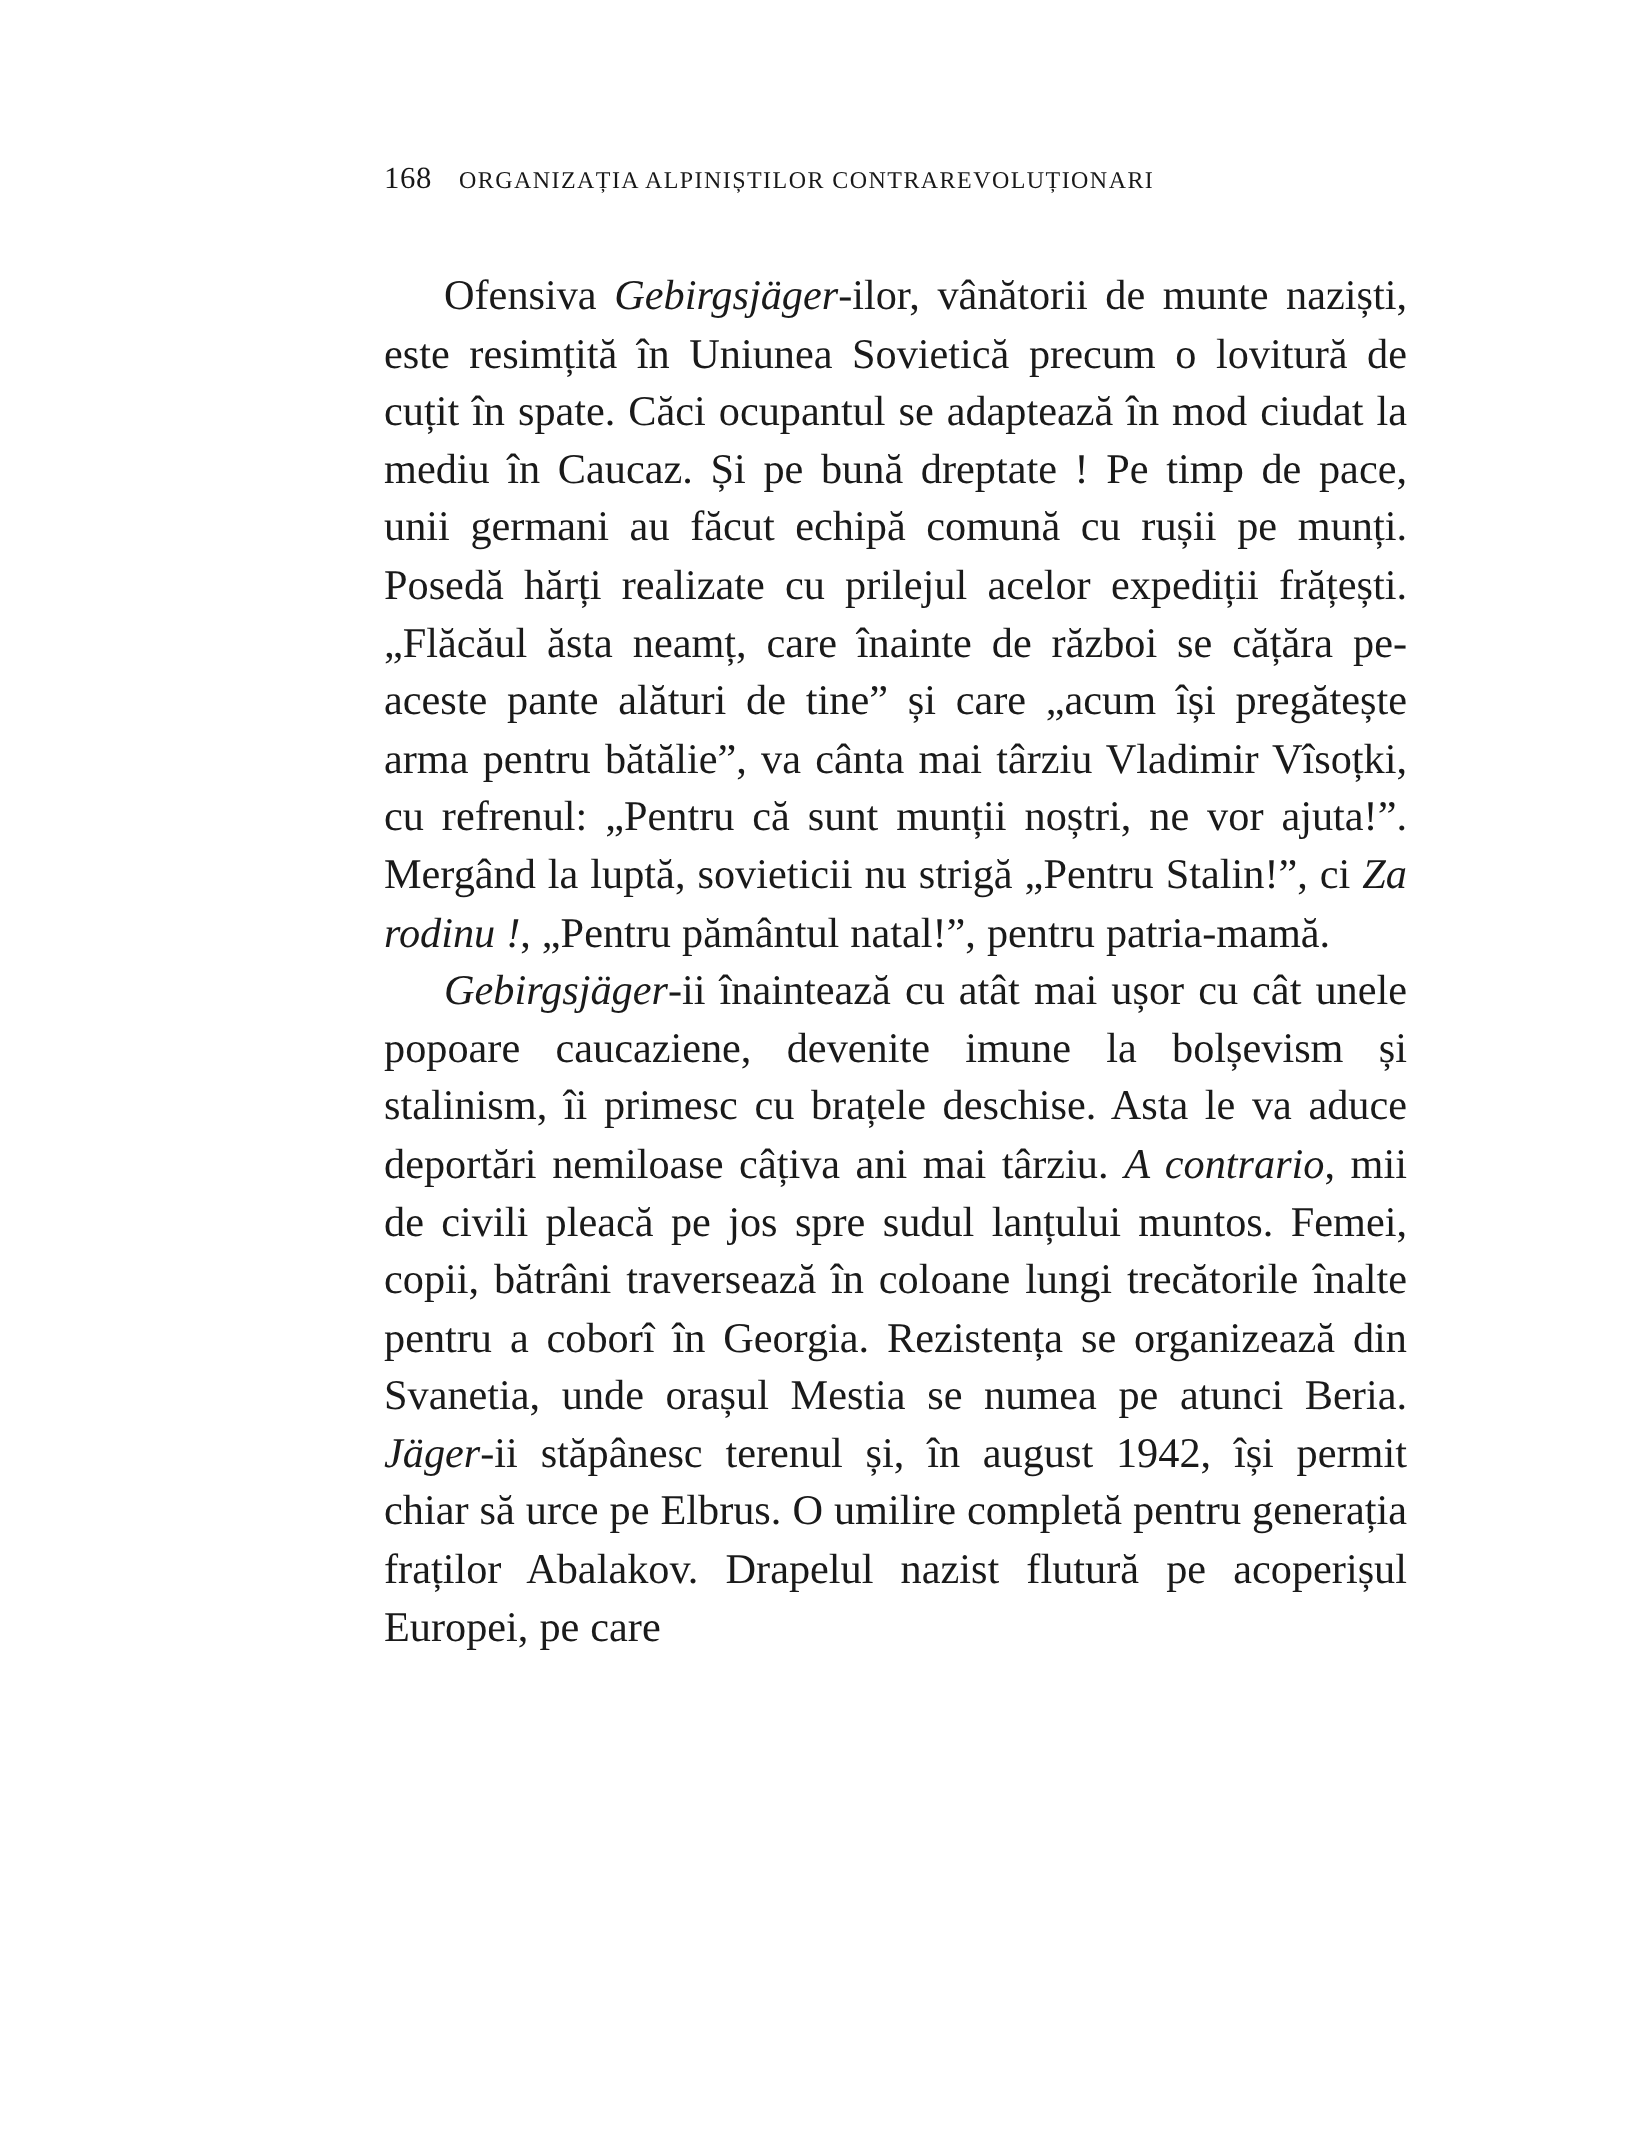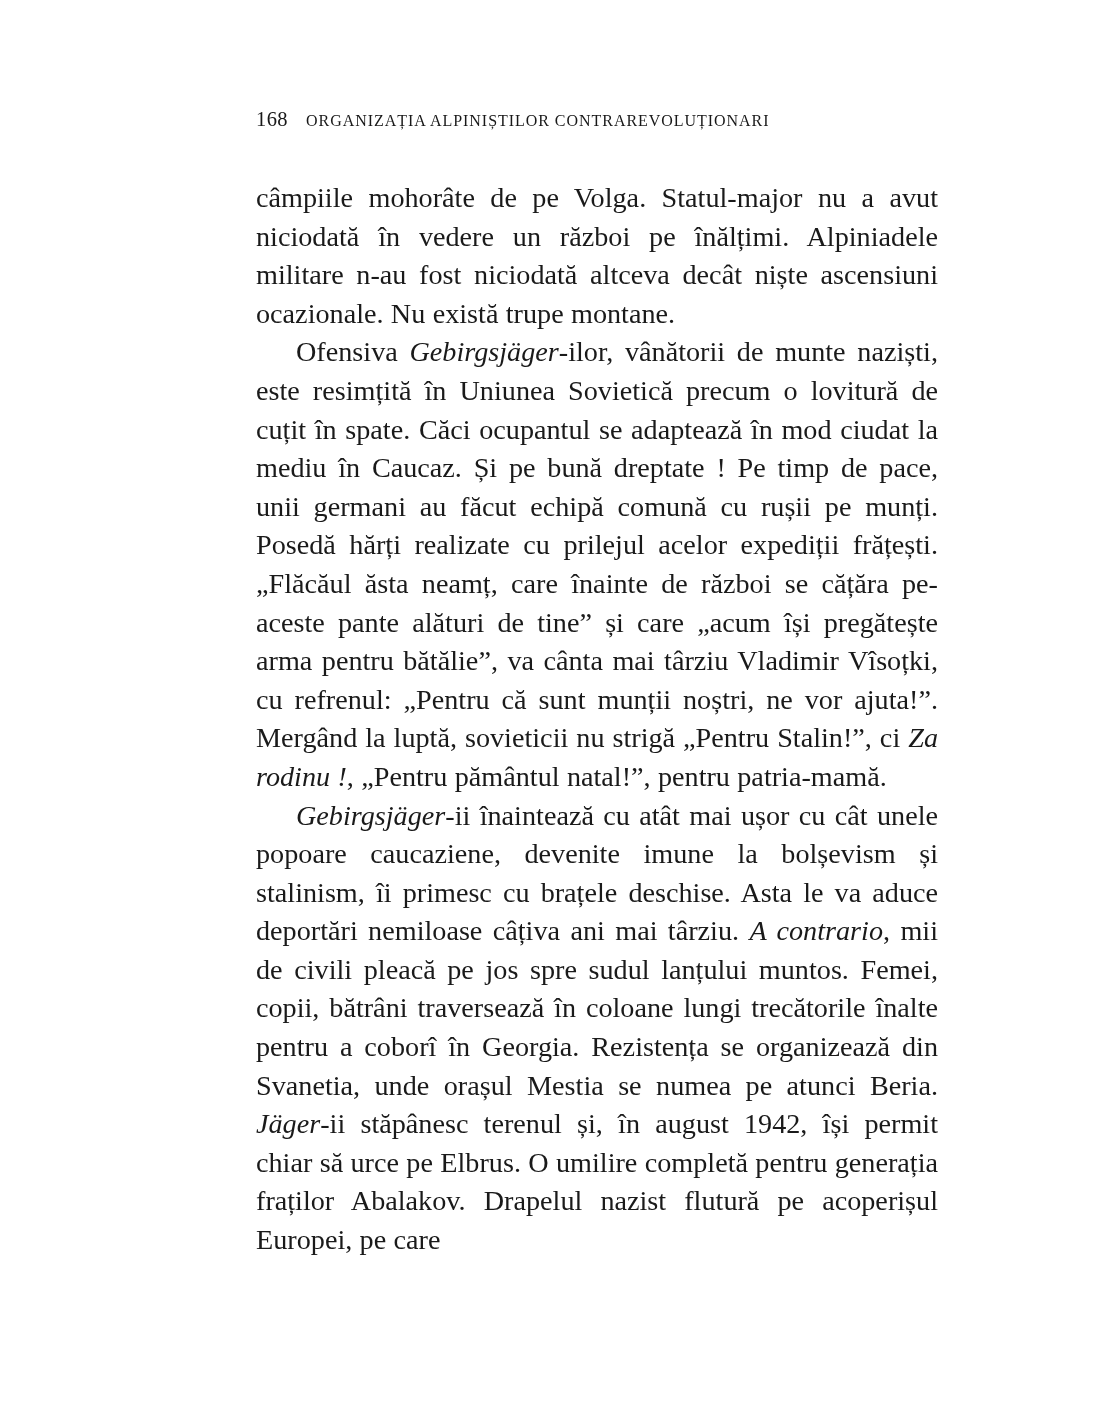--- a/index.html
+++ b/index.html
@@ -70,20 +70,19 @@
 <div class="page">
 
   <div class="content">
 
     <div class="running-head">
       <span class="folio">168</span>
       <span class="title-caps">ORGANIZAȚIA ALPINIȘTILOR CONTRAREVOLUȚIONARI</span>
     </div>
 
     <div id="body-text">
-        <p class="body-par" id="par-1"><span>câmpiile mohorâte de pe Volga. Statul-major nu a avut niciodată în vedere un război pe înălțimi. Alpiniadele militare n-au fost niciodată altceva decât niște ascen­siuni ocazionale. Nu există trupe montane.</span></p>
         <p class="body-par indented" id="par-2"><span>Ofensiva </span><i>Gebirgsjäger</i><span>-ilor, vânătorii de munte naziști, este resimțită în Uniunea Sovietică precum o lovitură de cuțit în spate. Căci ocupantul se adaptează în mod ciudat la mediu în Caucaz. Și pe bună dreptate ! Pe timp de pace, unii germani au făcut echipă comună cu rușii pe munți. Posedă hărți realizate cu prilejul acelor expe­diții frățești. „Flăcăul ăsta neamț, care înainte de război se cățăra pe-aceste pante alături de tine” și care „acum își pregătește arma pentru bătălie”, va cânta mai târziu Vladimir Vîsoțki, cu refrenul: „Pentru că sunt munții noștri, ne vor ajuta!”. Mergând la luptă, sovieticii nu strigă „Pentru Stalin!”, ci </span><i>Za rodinu !</i><span>, „Pentru pământul natal!”, pentru patria-mamă.</span></p>
         <p class="body-par indented" id="par-3"><i>Gebirgsjäger</i><span>-ii înaintează cu atât mai ușor cu cât unele popoare caucaziene, devenite imune la bolșevism și stalinism, îi primesc cu brațele deschise. Asta le va aduce deportări nemiloase câțiva ani mai târziu. </span><i>A con­trario</i><span>, mii de civili pleacă pe jos spre sudul lanțului muntos. Femei, copii, bătrâni traversează în coloane lungi trecătorile înalte pentru a coborî în Georgia. Rezis­tența se organizează din Svanetia, unde orașul Mestia se numea pe atunci Beria. </span><i>Jäger</i><span>-ii stăpânesc terenul și, în august 1942, își permit chiar să urce pe Elbrus. O umilire completă pentru generația fraților Abalakov. Drapelul nazist flutură pe acoperișul Europei, pe care</span></p>
       </div>
 
   </div>
 
 </div>
 
 </body></html>

